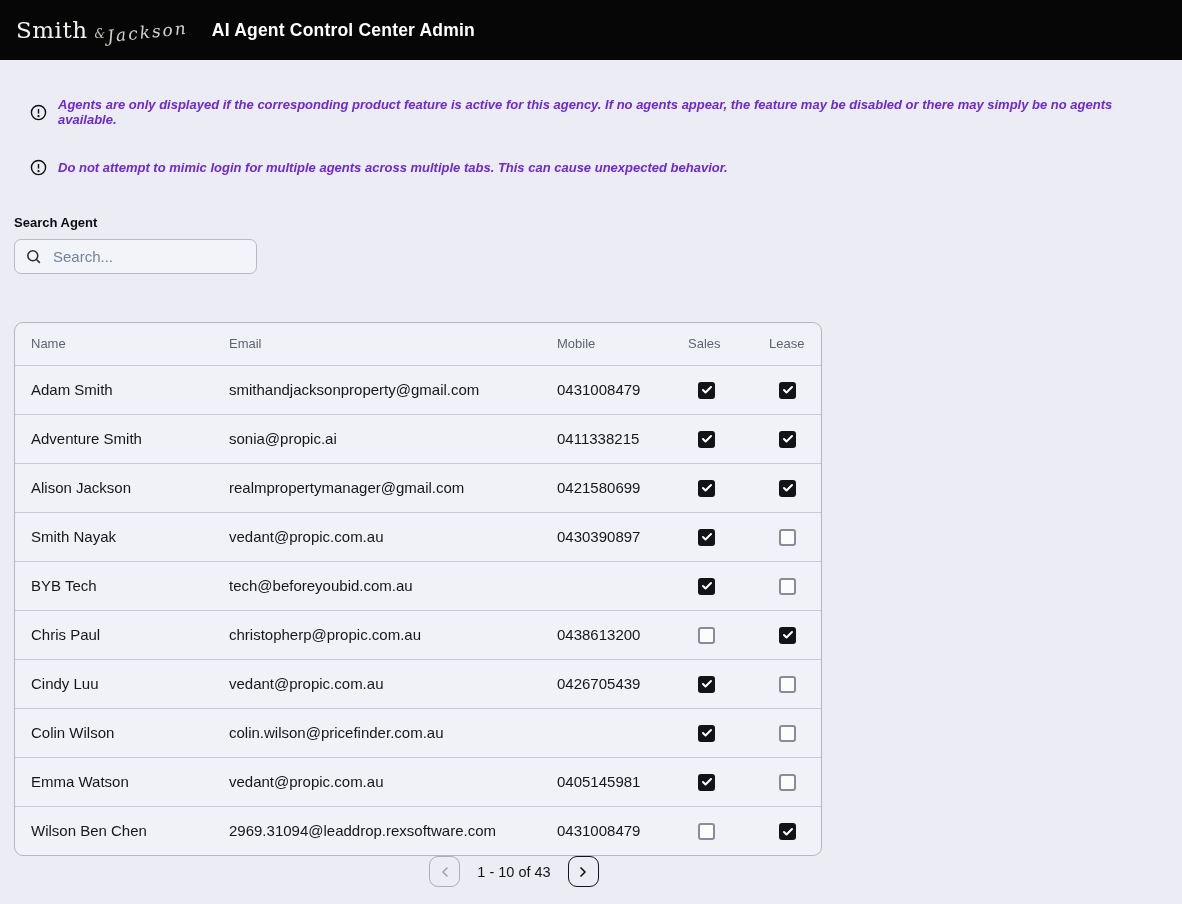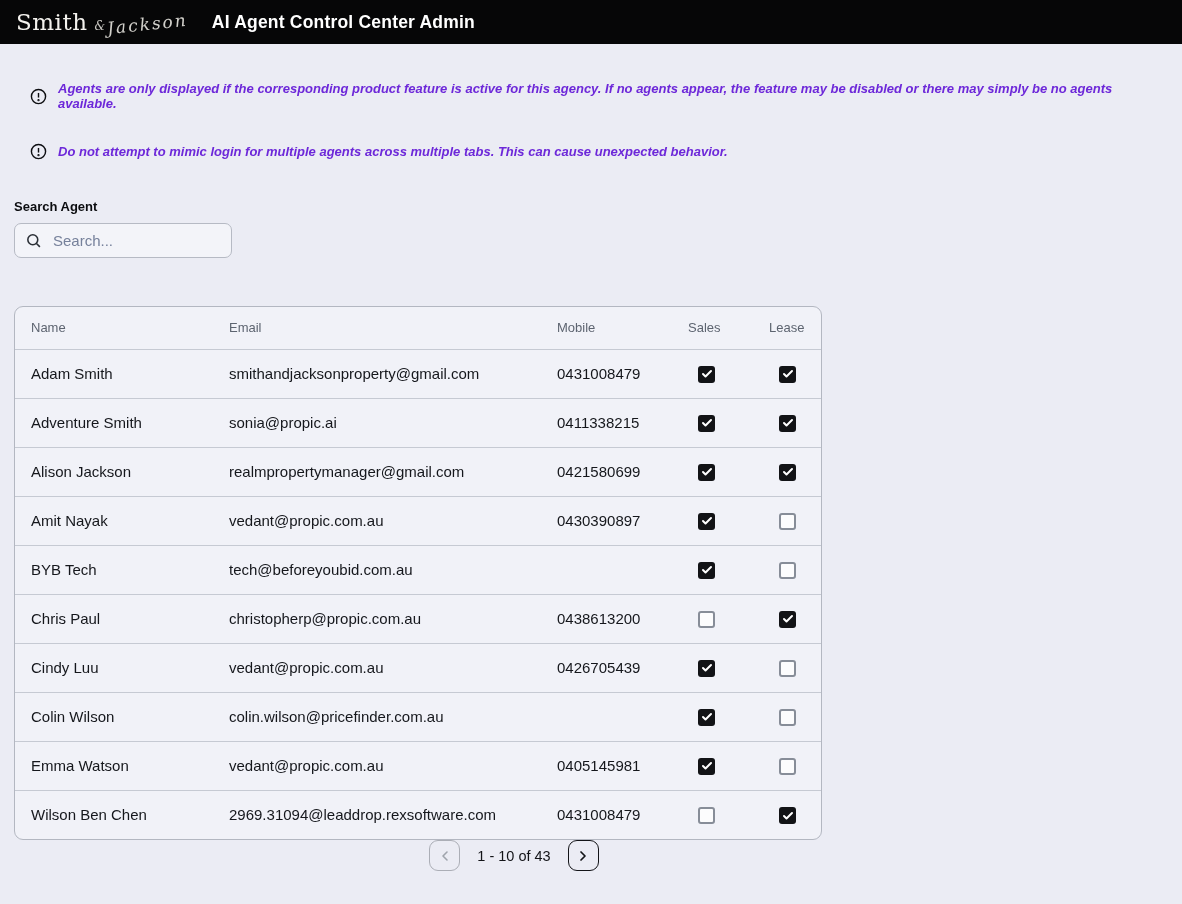--- a/index.html
+++ b/index.html
@@ -7,21 +7,21 @@
   body {
     width:1182px; height:904px;
     background:#ebecf4;
     font-family:"Liberation Sans", sans-serif;
     color:#15171c;
     overflow:hidden;
   }
 
   
   .topbar {
-    height:44px; background:#060607; color:#fff;
+    height:60px; background:#060607; color:#fff;
     display:flex; align-items:center; padding:12px 16px;text-align:center;
   }
   .logo { display:flex; align-items:baseline; white-space:nowrap; }
   .logo-smith {
     font-family:"DejaVu Serif", serif;
     font-size:23px; font-weight:400; letter-spacing:0.5px; color:#f4f2ee;
   }
   .logo-amp {
     font-family:"DejaVu Serif", serif; font-style:italic;
     font-size:12px; margin-left:7px; opacity:.85; color:#e8e6e0;
@@ -37,21 +37,21 @@
   .content { padding:0 14px; }
 
   .notice { display:flex; align-items:center; gap:11px; padding-left:16px; }
   .notice.first { margin-top:37px; }
   .notice.second { margin-top:32px; }
   .notice-icon { width:17px; height:17px; flex:0 0 auto; display:flex; }
   .notice-text { font-size:13px; font-weight:700; font-style:italic; color:#6d28d9; }
 
   .search-label { margin-top:39px; font-size:13px; font-weight:700; color:#0c0d10; }
   .search-box {
-    margin-top:9px; width:218px; height:35px;
+    margin-top:9px; width:243px; height:35px;
     border:1px solid #b6bac4; border-radius:7px; background:#f3f4f9;
     display:flex; align-items:center; padding:0 10px; gap:9px;
   }
   .search-box input {
     border:none; background:transparent; outline:none;
     font-family:"Liberation Sans", sans-serif;
     font-size:15px; color:#3c4043; width:100%;
   }
   .search-box input::placeholder { color:#76819b; opacity:1; }
 
@@ -259,21 +259,21 @@
                     <path d="M18 13v6a2 2 0 0 1-2 2H5a2 2 0 0 1-2-2V8a2 2 0 0 1 2-2h6"></path>
                     <polyline points="15 3 21 3 21 9"></polyline>
                     <line x1="10" y1="14" x2="21" y2="3"></line>
                   </svg>
                 </span>
               </button>
             </td>
           </tr>
 
           <tr>
-            <td>Amit Nayak</td>
+            <td>Smith Nayak</td>
             <td>vedant@propic.com.au</td>
             <td>0430390897</td>
             <td>
               <span class="checkbox checked">
                 <svg width="12" height="12" viewBox="0 0 24 24" fill="none" stroke="#ffffff" stroke-width="4" stroke-linecap="round" stroke-linejoin="round">
                   <path d="M20 6L9 17l-5-5"></path>
                 </svg>
               </span>
             </td>
             <td>

